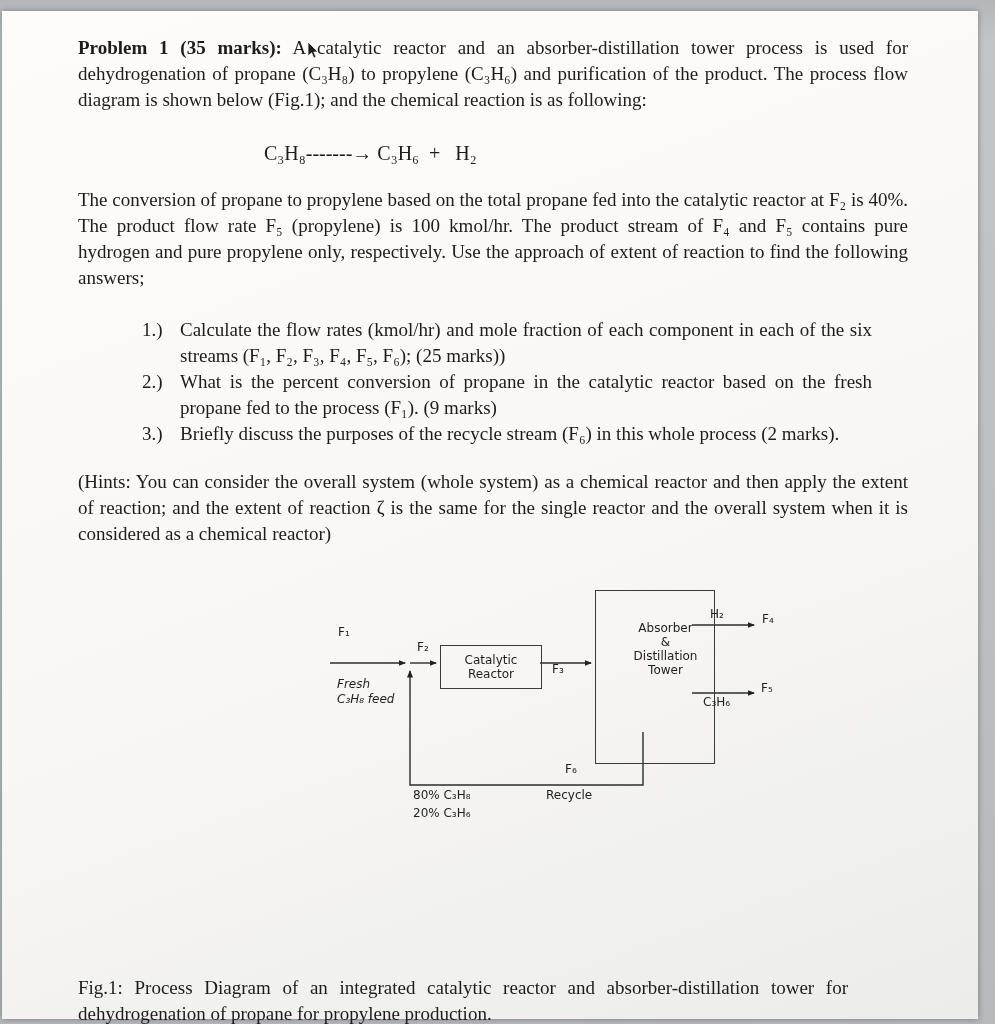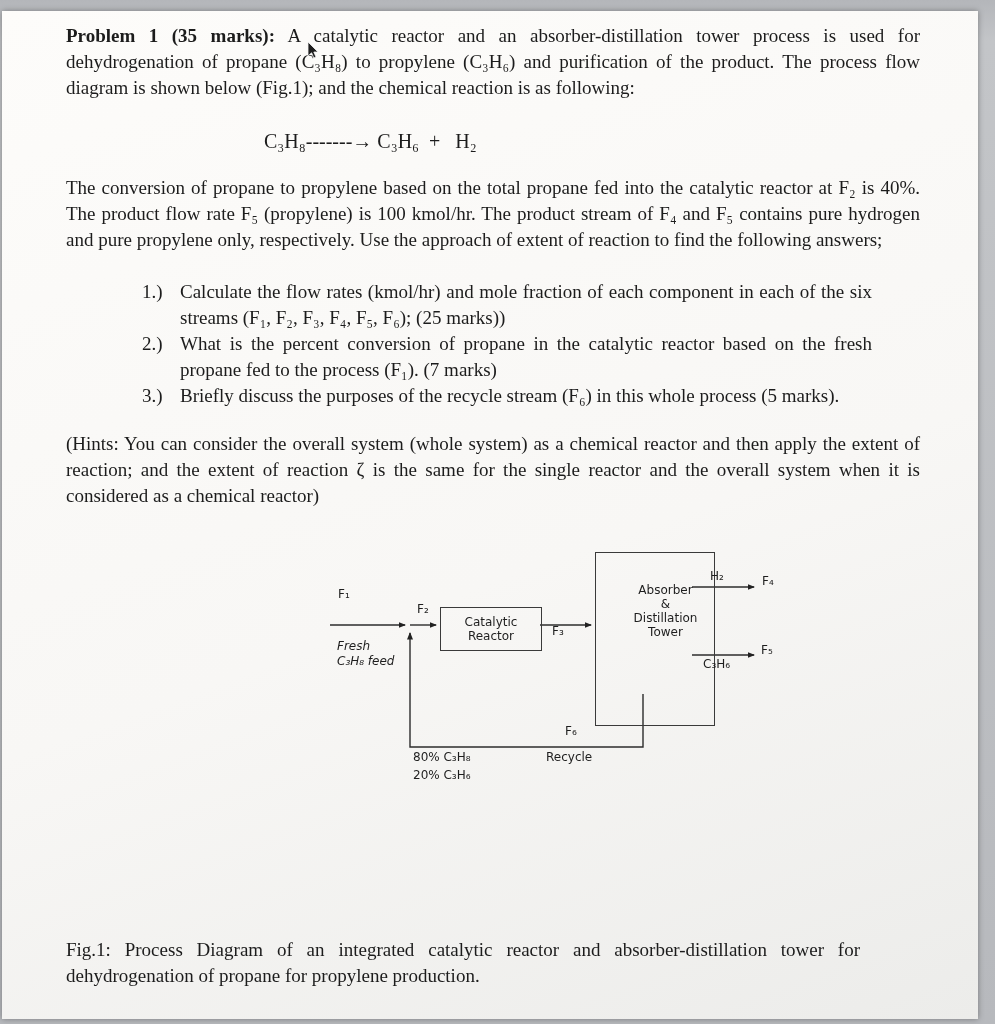--- a/index.html
+++ b/index.html
@@ -10,21 +10,21 @@
     overflow:hidden;
   }
   .page{
     position:absolute;left:2px;top:11px;right:17px;bottom:5px;
     background:linear-gradient(160deg,#fdfcfa 0%,#f8f7f5 55%,#ececea 100%);
     box-sizing:border-box;
     padding:10px 56px 0 62px;
     color:#1c1c1c;
     box-shadow:0 0 6px rgba(0,0,0,.35);
   }
-  p{margin:2px;font-size:19px;line-height:26px;text-align:justify;}
+  p{margin:14px;font-size:19px;line-height:26px;text-align:justify;}
   .bold{font-weight:bold;}
   .equation{
     font-size:20px;line-height:27px;margin:27px 0 20px 200px;
     white-space:pre;text-align:left;
   }
   .qlist{margin:26px 0 0 78px;}
   .qitem{display:flex;font-size:19px;line-height:26px;}
   .qnum{flex:0 0 38px;}
   .qtext{flex:1;text-align:justify;padding-right:50px;}
   .hint{margin-top:22px;}
@@ -60,25 +60,25 @@
 
   <p>The conversion of propane to propylene based on the total propane fed into the catalytic reactor at F₂ is 40%. The product flow rate F₅ (propylene) is 100 kmol/hr. The product stream of F₄ and F₅ contains pure hydrogen and pure propylene only, respectively. Use the approach of extent of reaction to find the following answers;</p>
 
   <div class="qlist">
     <div class="qitem">
       <span class="qnum">1.)</span>
       <span class="qtext">Calculate the flow rates (kmol/hr) and mole fraction of each component in each of the six streams (F₁, F₂, F₃, F₄, F₅, F₆); (25 marks))</span>
     </div>
     <div class="qitem">
       <span class="qnum">2.)</span>
-      <span class="qtext">What is the percent conversion of propane in the catalytic reactor based on the fresh propane fed to the process (F₁). (7 marks)</span>
+      <span class="qtext">What is the percent conversion of propane in the catalytic reactor based on the fresh propane fed to the process (F₁). (9 marks)</span>
     </div>
     <div class="qitem">
       <span class="qnum">3.)</span>
-      <span class="qtext">Briefly discuss the purposes of the recycle stream (F₆) in this whole process (5 marks).</span>
+      <span class="qtext">Briefly discuss the purposes of the recycle stream (F₆) in this whole process (2 marks).</span>
     </div>
   </div>
 
   <p class="hint">(Hints: You can consider the overall system (whole system) as a chemical reactor and then apply the extent of reaction; and the extent of reaction ζ is the same for the single reactor and the overall system when it is considered as a chemical reactor)</p>
 
   <div class="diagram">
     <svg width="875" height="250" viewBox="0 0 875 250">
       <defs>
         <marker id="arr" markerWidth="9" markerHeight="8" refX="6.5" refY="3" orient="auto" markerUnits="userSpaceOnUse">
           <path d="M0,0 L7.5,3 L0,6 Z" fill="#222"></path>

